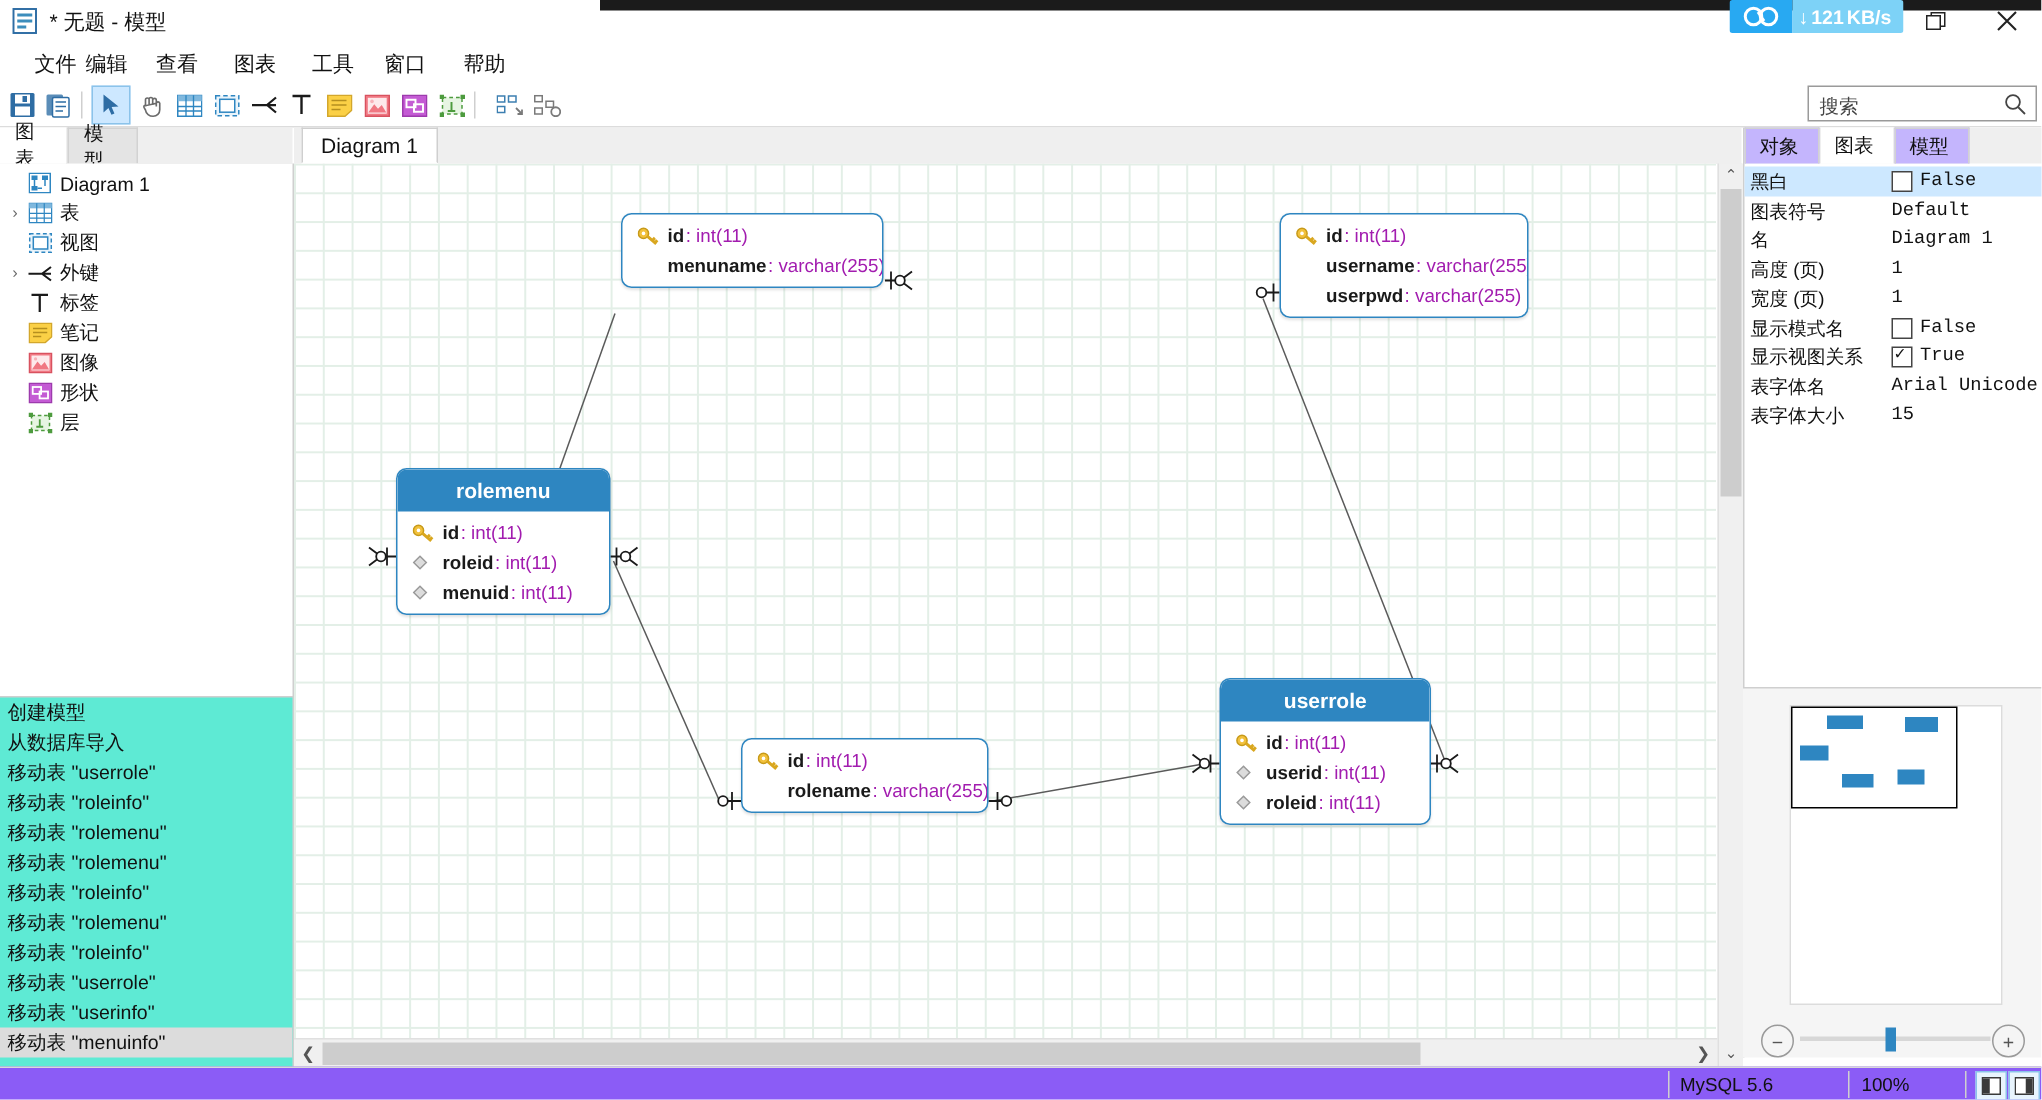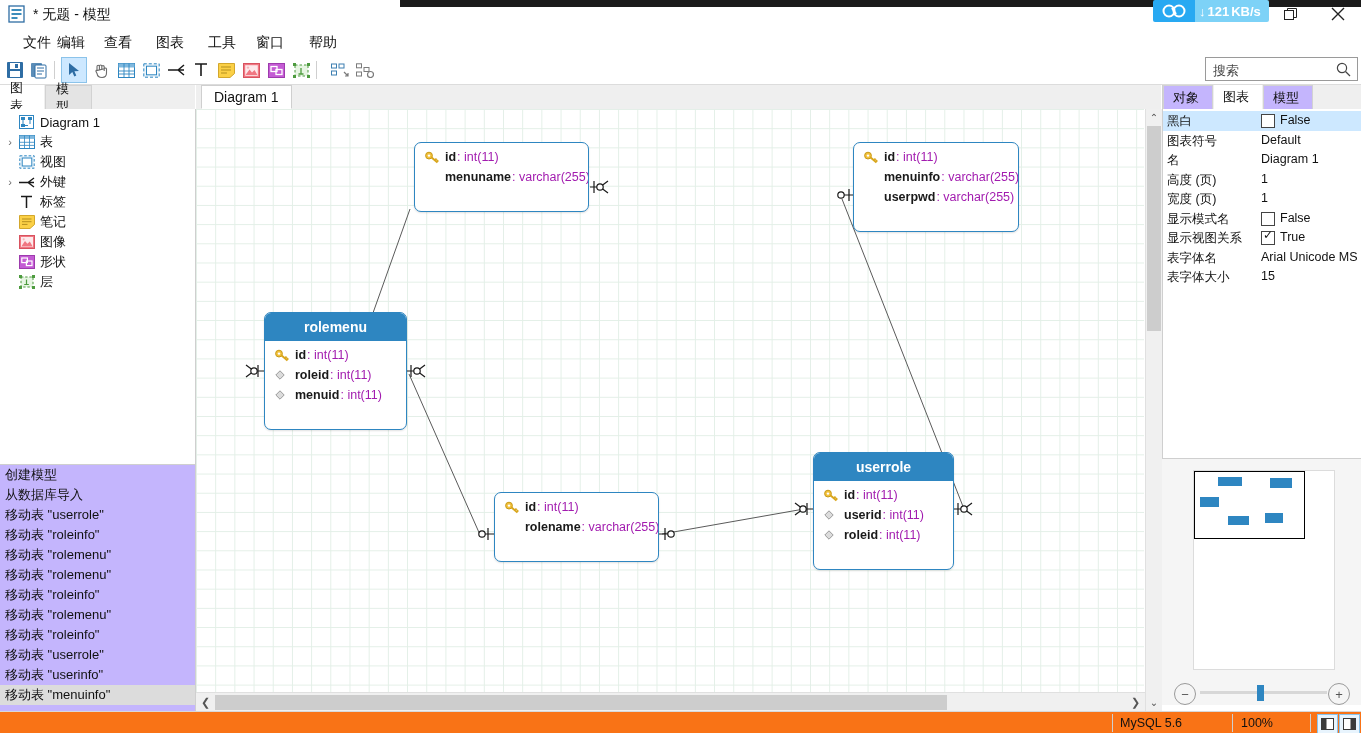--- a/index.html
+++ b/index.html
@@ -109,21 +109,21 @@
   .tree-row {
     position: absolute; left: 0; width: 195px; height: 20px;
     display: flex; align-items: center; font-size: 13px; color: #111;
   }
   .tree-exp { position: absolute; left: 4px; width: 12px; text-align: center; color: #6b6b6b; font-size: 11px; }
   .tree-ico { position: absolute; left: 18px; width: 17px; height: 16px; display:flex; align-items:center; justify-content:center;}
   .tree-lbl { position: absolute; left: 40px; white-space: nowrap; }
 
   .history {
     position: absolute; left: 0; top: 464px; width: 195px; height: 247px;
-    background: #c4b5fd; border-top: 1px solid #cfcfcf; border-right: 1px solid #cfcfcf;
+    background: #5eead4; border-top: 1px solid #cfcfcf; border-right: 1px solid #cfcfcf;
     overflow: hidden;
   }
   .hrow {
     position: absolute; left: 0; width: 195px; height: 20px;
     display: flex; align-items: center; padding-left: 5px;
     font-size: 13px; color: #111; box-sizing: border-box; white-space: nowrap;
   }
   .hrow.sel { background: #dcdcdc; }
 
   
@@ -152,21 +152,21 @@
   .entity {
     position: absolute; background: #ffffff; border: 1px solid #2e86c1;
     border-radius: 7px; box-sizing: border-box; overflow: hidden;
     box-shadow: 0 1px 2px rgba(0,0,0,0.12);
   }
   .entity-head {
     height: 28px; background: #2e86c1; color: #ffffff;
     display: flex; align-items: center; justify-content: center;
     font-size: 14px; font-weight: bold;
   }
-  .entity-body { padding: 4px 0 24px 0; }
+  .entity-body { padding: 4px 0 4px 0; }
   .attr {
     height: 20px; display: flex; align-items: center; padding-left: 10px;
     font-size: 12.5px; white-space: nowrap;
   }
   .attr .aname { font-weight: bold; color: #1a1a1a; }
   .attr .atype { color: #a21caf; margin-left: 1px; }
   .attr .pk-ico { width: 17px; height: 14px; margin-right: 3px; display:inline-flex; align-items:center; }
   .attr .fk-ico { width: 17px; height: 14px; margin-right: 3px; display:inline-flex; align-items:center; }
   .attr.indent { padding-left: 30px; }
 
@@ -194,21 +194,21 @@
     position: absolute; top: 0; height: 24px; padding: 0 9px;
     display: flex; align-items: center; font-size: 13px; color: #111; box-sizing: border-box;
   }
   .rtab.unsel { background: #c4b5fd; border: 1px solid #d2d2d2; border-bottom: 0; }
   .rtab.sel { background: #ffffff; border-bottom: 1px solid #fff; }
   .prop-row {
     position: absolute; left: 0; width: 199px; height: 19.5px;
     font-size: 12.5px; color: #111;
   }
   .prop-row .pk { position: absolute; left: 4px; top: 2px; white-space: nowrap; }
-  .prop-row .pv { position: absolute; left: 98px; top: 2px; white-space: nowrap; display:flex; align-items:center; }
+  .prop-row .pv { position: absolute; left: 98px; top: 2px; white-space: nowrap; display:flex; align-items:center;font-family:Liberation Mono, monospace; }
   .prop-row.hl { background: #cde8ff; }
   .prop-row.hl .pv { color: #111; }
   .cbox {
     display: inline-block; width: 12px; height: 12px; border: 1px solid #444;
     background: #fff; margin-right: 5px; position: relative; top: 1px;
   }
   .cbox.checked::after {
     content: "✓"; position: absolute; left: 1px; top: -4px; font-size: 12px; color: #111;
   }
   .minimap-area {
@@ -229,21 +229,21 @@
     background: #f5f5f5; display: flex; align-items: center;
   }
   .zoom-btn { width: 20px; height: 20px; border: 1px solid #9a9a9a; border-radius: 50%;
     display: flex; align-items: center; justify-content: center; color: #555; font-size: 13px; background: #f5f5f5; }
   .zoom-track { position: absolute; left: 38px; top: 11px; width: 127px; height: 3px; background: #d7d7d7; }
   .zoom-thumb { position: absolute; left: 95px; top: 5px; width: 7px; height: 16px; background: #2e86c1; }
 
   
   .statusbar {
     position: absolute; left: 0; top: 711px; width: 1361px; height: 22px;
-    background: #f97316; border-top: 1px solid #d8d8d8;
+    background: #8b5cf6; border-top: 1px solid #d8d8d8;
   }
   .sb-cell {
     position: absolute; top: 0; height: 22px; display: flex; align-items: center;
     font-size: 12.5px; color: #111; box-sizing: border-box;
   }
   .sb-div { position: absolute; top: 2px; width: 1px; height: 18px; background: #cfcfcf; }
   .panel-toggle {
     position: absolute; top: 2px; width: 19px; height: 18px;
     border: 1px solid #8bc3ea; background: #e8f4fd;
     display: flex; align-items: center; justify-content: center;
@@ -621,21 +621,21 @@
             <svg width="15" height="13" viewBox="0 0 15 13">
                 <circle cx="4" cy="4.6" r="3.4" fill="#f2c13c" stroke="#c79a19"></circle>
                 <circle cx="4" cy="4.6" r="1.2" fill="#fff"></circle>
                 <path d="M6.3 6.3L12.5 11.6M10 9.2L11.6 7.6M11.8 10.7L13.2 9.2" stroke="#d9a71f" stroke-width="2" fill="none"></path>
               </svg>
           </span>
           <span class="aname">id</span>
           <span class="atype">: int(11)</span>
         </div>
         <div class="attr indent">
-          <span class="aname">menuinfo</span>
+          <span class="aname">username</span>
           <span class="atype">: varchar(255)</span>
         </div>
         <div class="attr indent">
           <span class="aname">userpwd</span>
           <span class="atype">: varchar(255)</span>
         </div>
       </div>
     </div>
 
     <div class="entity" style="left:68px;top:203px;width:143px">

